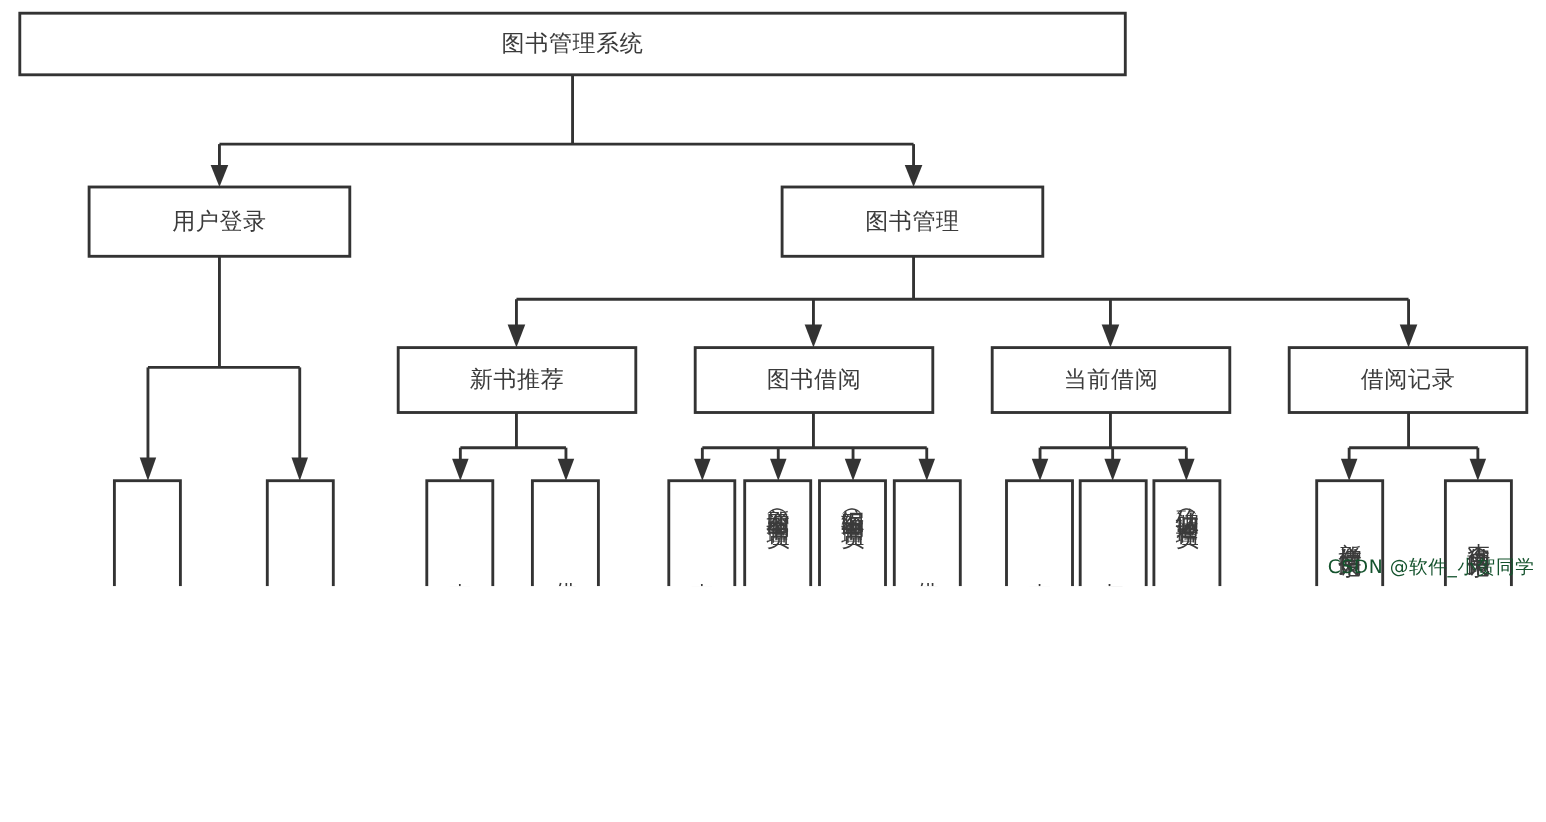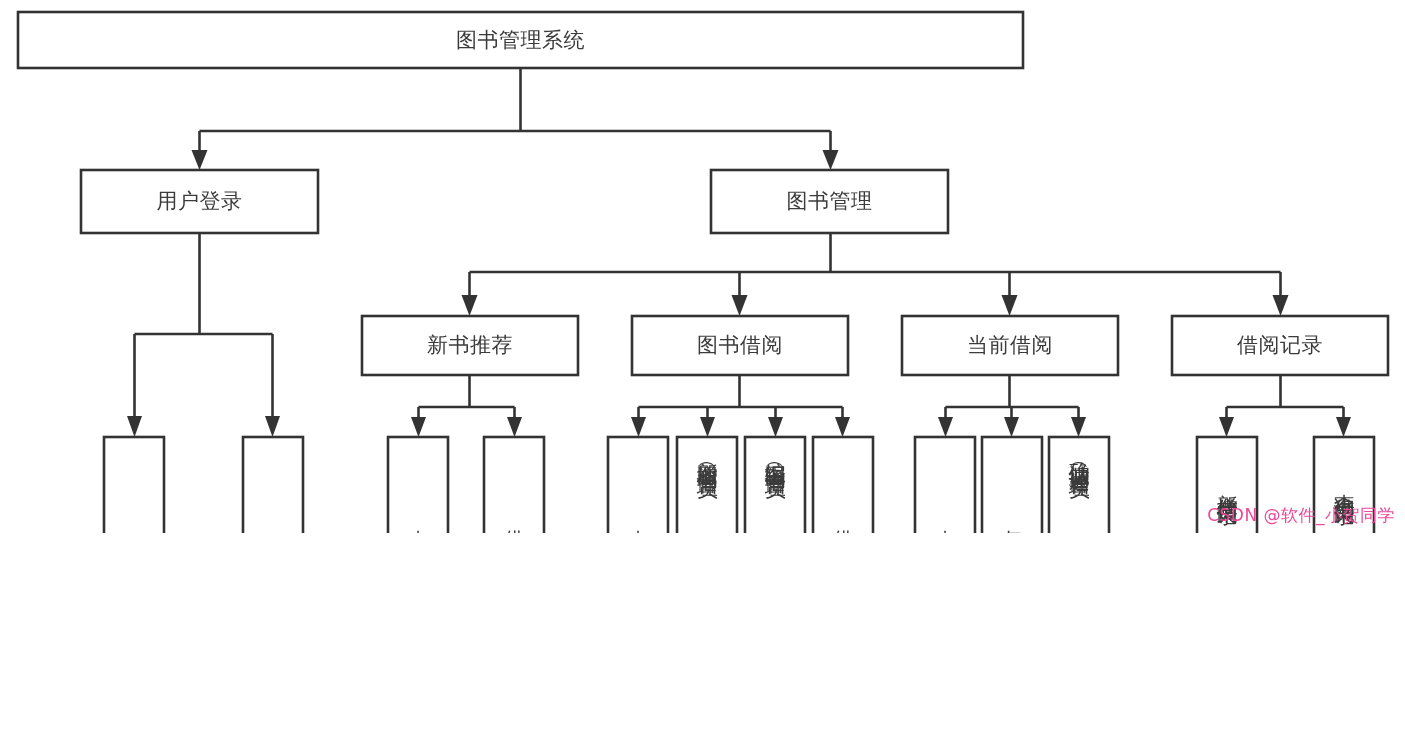--- a/index.html
+++ b/index.html
@@ -62,21 +62,21 @@
     color: #3b3b3b;
     letter-spacing: 2.5px;
     white-space: nowrap;
   }
   .watermark {
     position: absolute;
     right: 10px;
     bottom: 6px;
     font-family: "DejaVu Sans", "Liberation Sans", sans-serif;
     font-size: 17px;
-    color: #ec4899;
+    color: #14532d;
     white-space: nowrap;
     letter-spacing: 0.5px;
   }
 </style>
 </head>
 <body>
 
 <div id="canvas-wrap">
 
   <svg id="diagram" viewBox="0 0 1405 747">

